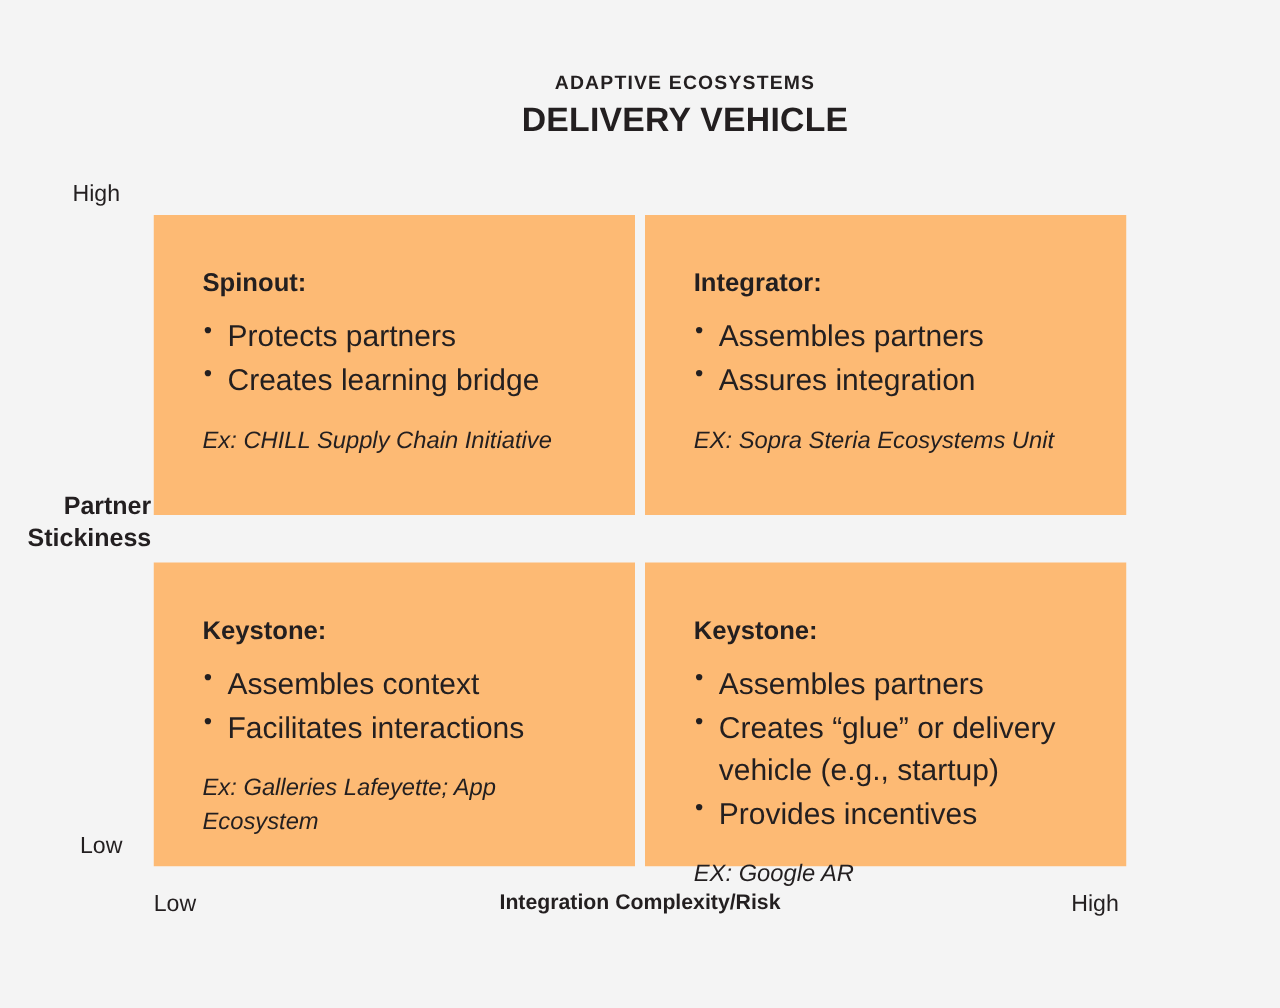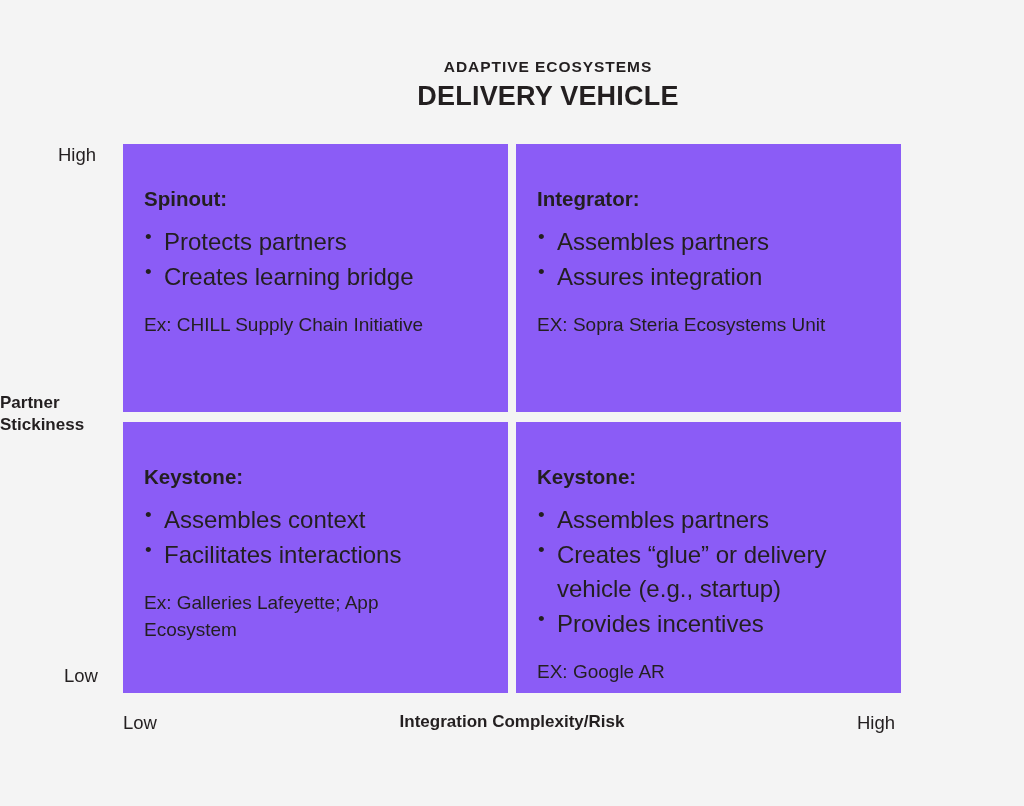--- a/index.html
+++ b/index.html
@@ -48,24 +48,25 @@
     top: 144px;
     width: 778px;
     height: 549px;
     display: grid;
     grid-template-columns: 385px 385px;
     grid-template-rows: 268px 271px;
     column-gap: 8px;
     row-gap: 10px;
   }
   .quadrant {
-    background: #8b5cf6;
+    background: #fdba74;
     position: relative;
-    padding: 44px 26px 10px 21px;
+    padding: 44px 26px 10px 39px;
     box-sizing: border-box;
+    margin-top: 28px;
   }
   .q-title {
     font-size: 20.5px;
     font-weight: bold;
     color: #231f20;
     margin: 0 0 14px 0;
     line-height: 1.1;
   }
   .q-list {
     list-style: none;
@@ -83,20 +84,21 @@
   .q-list li::before {
     content: "\2022";
     position: absolute;
     left: 1px;
     top: -1px;
     font-size: 19px;
     line-height: 1.42;
   }
   .q-example {
     font-size: 19px;
+    font-style: italic;
     line-height: 1.42;
     color: #231f20;
     margin-top: 18px;
   }
 
   
   .axis-label {
     position: absolute;
     font-size: 18.5px;
     color: #231f20;
@@ -108,22 +110,22 @@
   }
   #y-low {
     left: 64px;
     top: 665px;
   }
   #y-axis-title {
     position: absolute;
     left: 0px;
     top: 392px;
     width: 121px;
-    text-align: left;
-    font-size: 17px;
+    text-align: right;
+    font-size: 20px;
     font-weight: bold;
     line-height: 1.3;
     color: #231f20;
   }
   #x-low {
     left: 123px;
     top: 712px;
   }
   #x-high {
     left: 857px;

